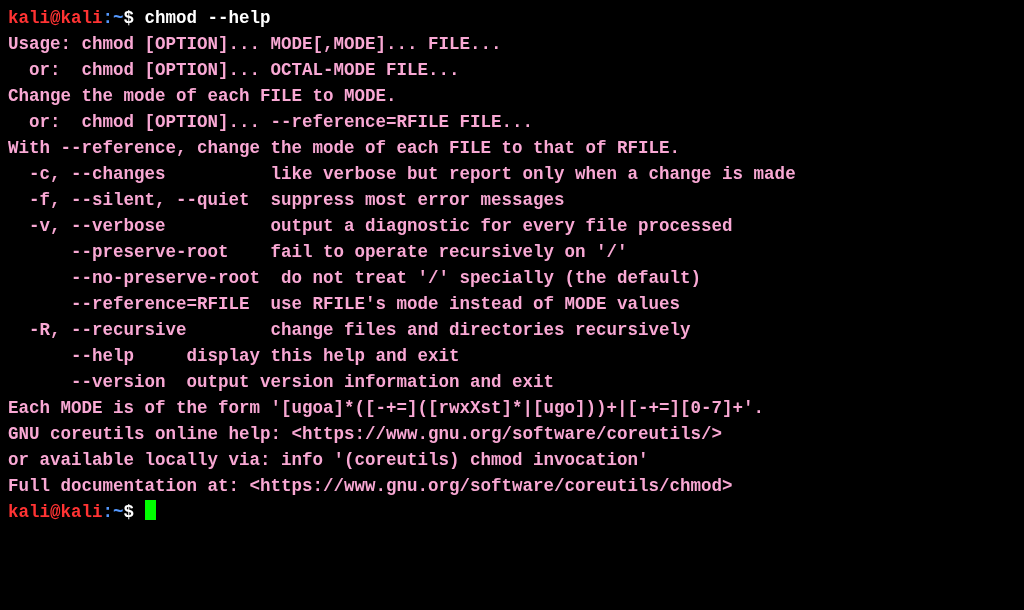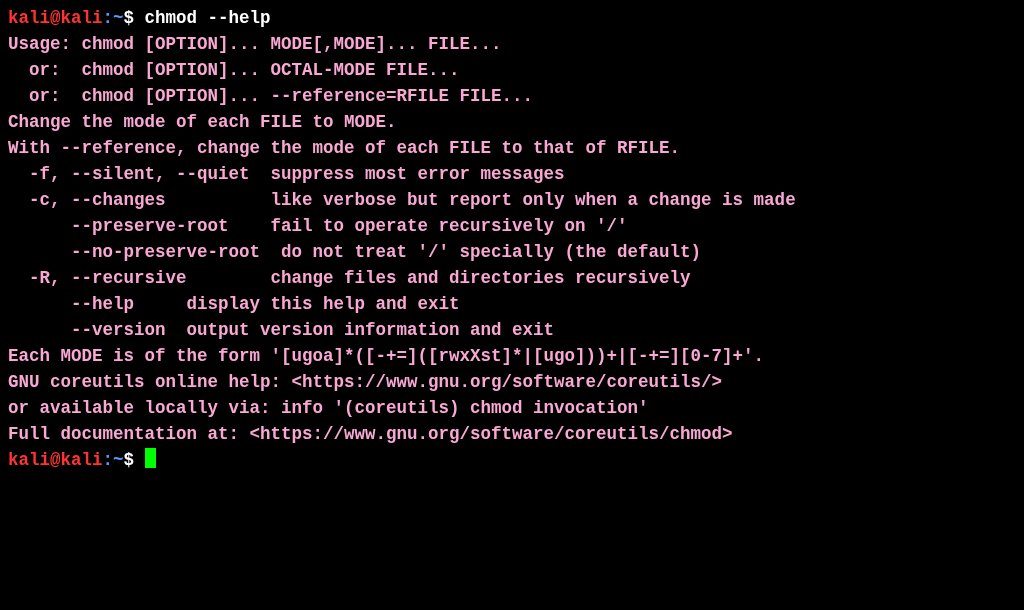--- a/index.html
+++ b/index.html
@@ -56,28 +56,30 @@
       white-space: pre;
     }
   </style>
 </head>
 <body>
 
 <div>
 <div class="line"><span class="prompt-user">kali</span><span class="prompt-at">@</span><span class="prompt-host">kali</span><span class="prompt-colon">:</span><span class="prompt-path">~</span><span class="prompt-dollar">$</span><span class="command"> chmod --help</span></div>
 <div class="output">Usage: chmod [OPTION]... MODE[,MODE]... FILE...</div>
 <div class="output">  or:  chmod [OPTION]... OCTAL-MODE FILE...</div>
+<div class="output">Change the mode of each FILE to MODE.</div>
 <div class="output">  or:  chmod [OPTION]... --reference=RFILE FILE...</div>
-<div class="output">Change the mode of each FILE to MODE.</div>
 <div class="output">With --reference, change the mode of each FILE to that of RFILE.</div>
 <div class="output"></div>
+<div class="output">  -c, --changes          like verbose but report only when a change is made</div>
 <div class="output">  -f, --silent, --quiet  suppress most error messages</div>
-<div class="output">  -c, --changes          like verbose but report only when a change is made</div>
+<div class="output">  -v, --verbose          output a diagnostic for every file processed</div>
 <div class="output">      --preserve-root    fail to operate recursively on '/'</div>
 <div class="output">      --no-preserve-root  do not treat '/' specially (the default)</div>
+<div class="output">      --reference=RFILE  use RFILE's mode instead of MODE values</div>
 <div class="output">  -R, --recursive        change files and directories recursively</div>
 <div class="output">      --help     display this help and exit</div>
 <div class="output">      --version  output version information and exit</div>
 <div class="output"></div>
 <div class="output">Each MODE is of the form '[ugoa]*([-+=]([rwxXst]*|[ugo]))+|[-+=][0-7]+'.</div>
 <div class="output"></div>
 <div class="output">GNU coreutils online help: &lt;https://www.gnu.org/software/coreutils/&gt;</div>
 <div class="output">or available locally via: info '(coreutils) chmod invocation'</div>
 <div class="output">Full documentation at: &lt;https://www.gnu.org/software/coreutils/chmod&gt;</div>
 <div class="line"><span class="prompt-user">kali</span><span class="prompt-at">@</span><span class="prompt-host">kali</span><span class="prompt-colon">:</span><span class="prompt-path">~</span><span class="prompt-dollar">$</span><span class="command"> </span><span class="cursor"></span></div>

